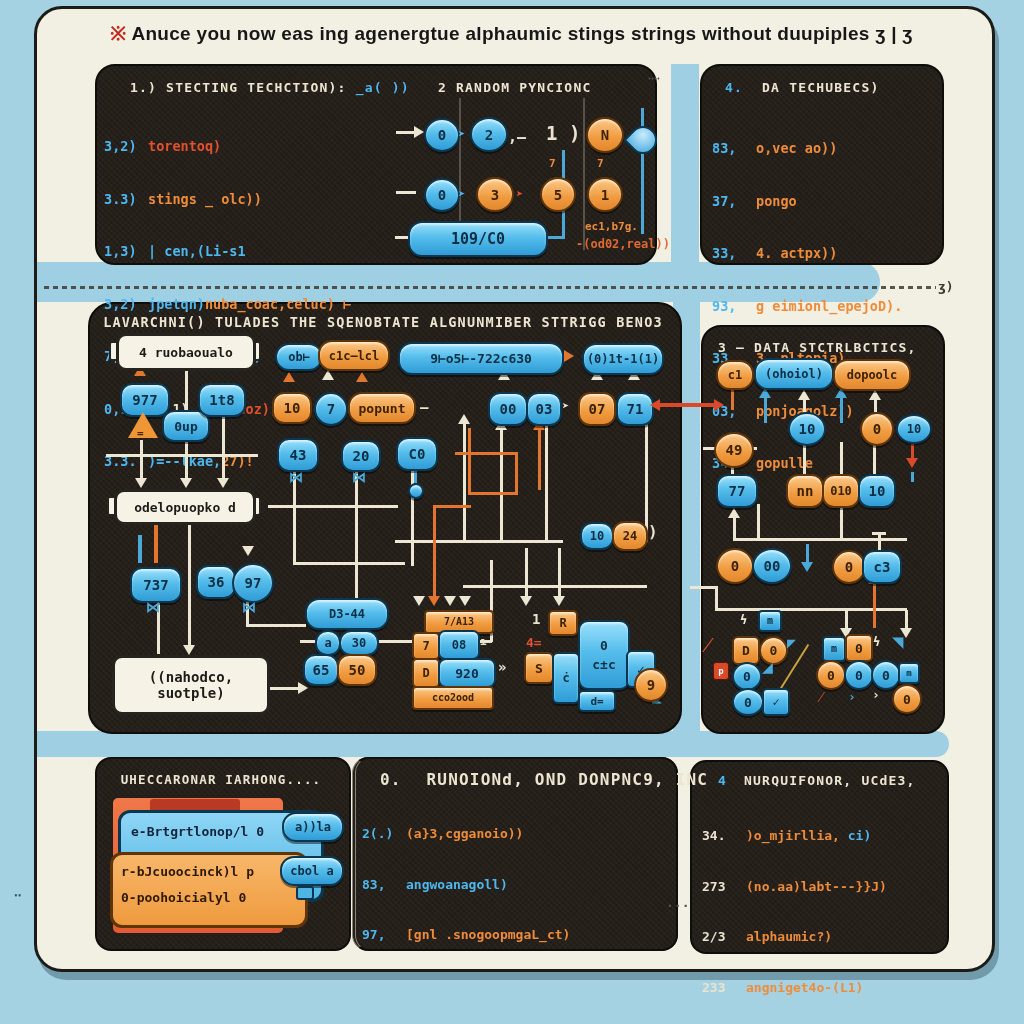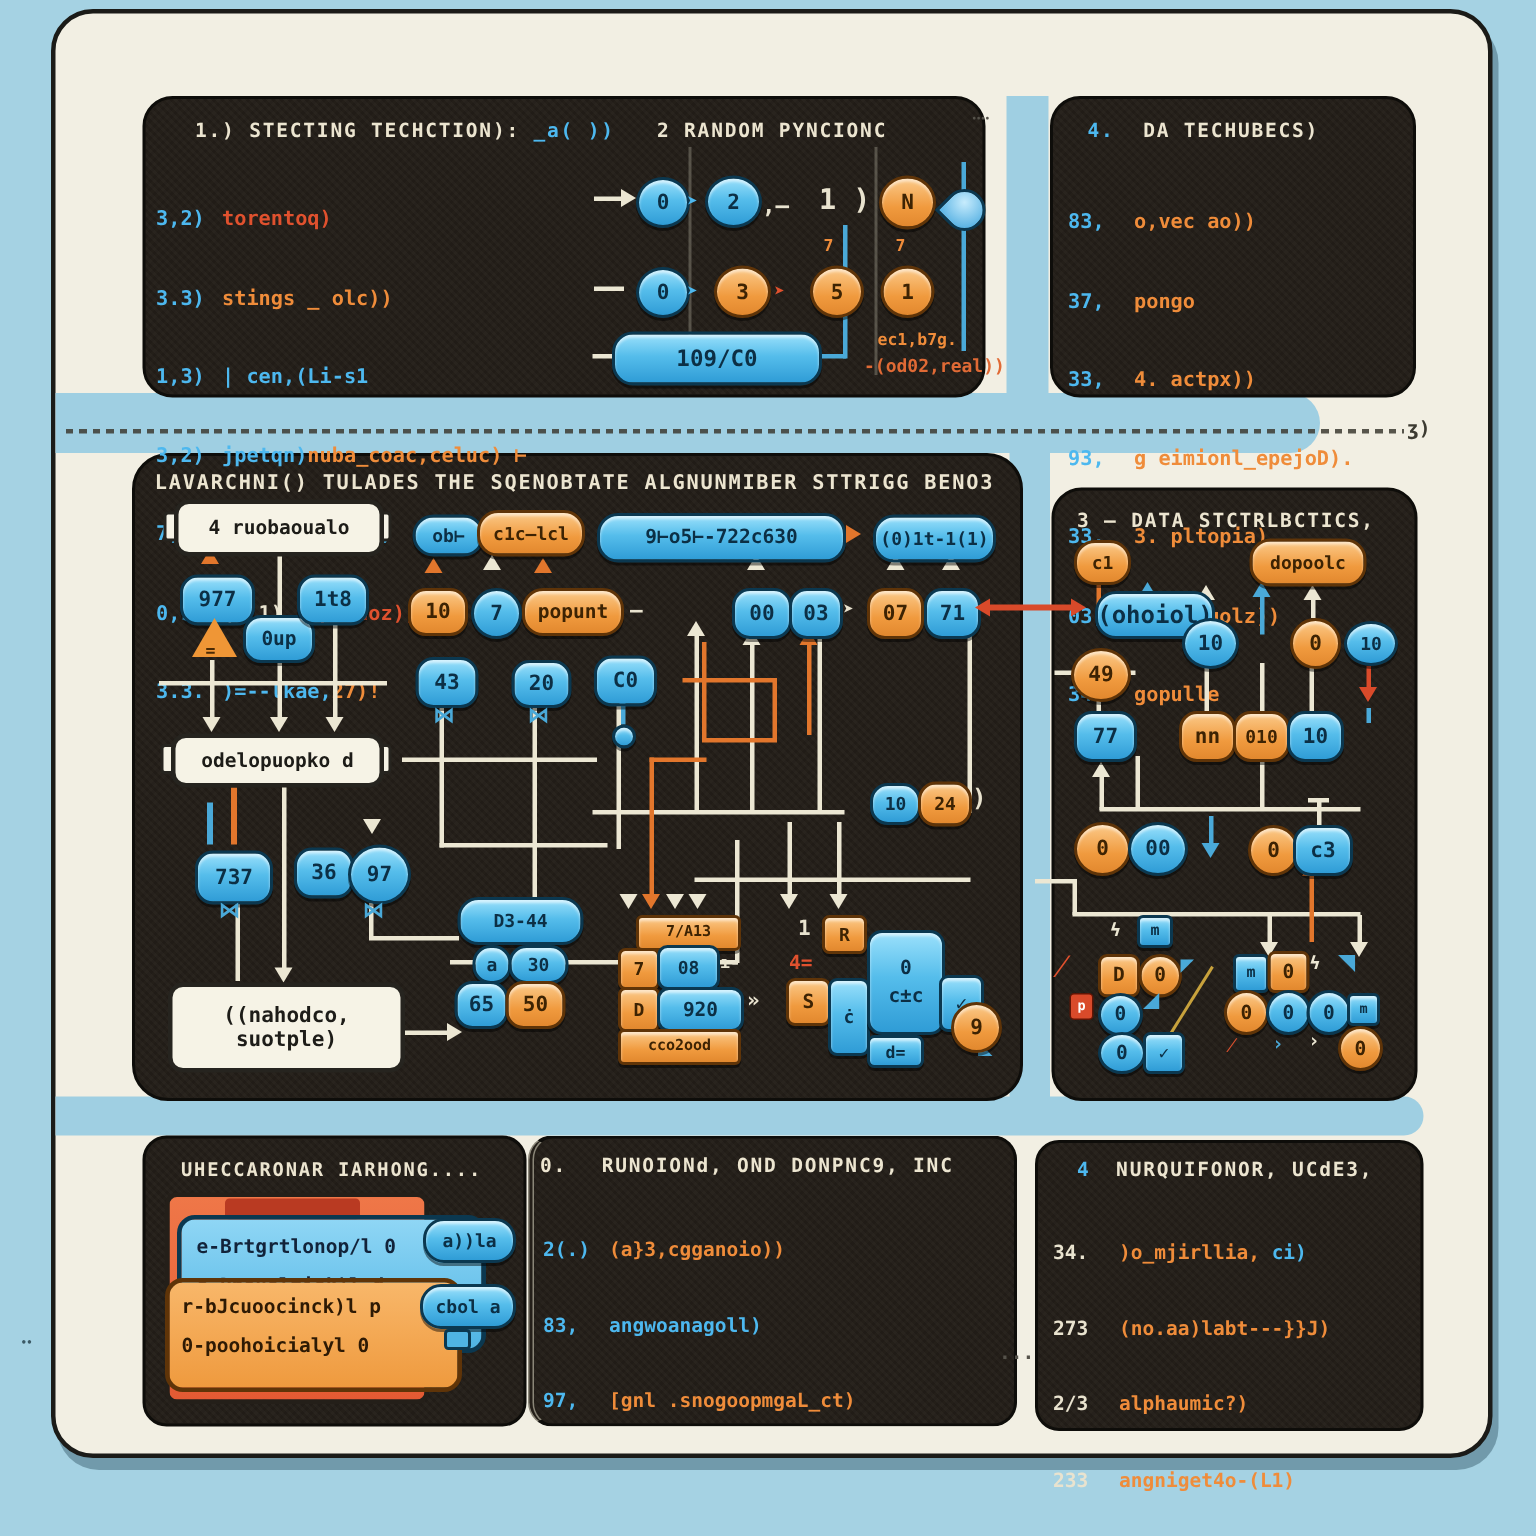--- a/index.html
+++ b/index.html
@@ -52,20 +52,25 @@
 <div class="canvas">
   <div class="card"></div>
 
   <div class="band" style="left:37px;top:262px;width:843px;height:40px;border-radius:0 22px 22px 0;"></div>
   <div class="band" style="left:671px;top:64px;width:28px;height:238px;"></div>
   <div class="band" style="left:673px;top:302px;width:27px;height:430px;"></div>
   <div class="band" style="left:37px;top:731px;width:912px;height:26px;border-radius:0 14px 14px 0;"></div>
   <div class="squig" style="left:44px;top:286px;width:892px;"></div>
   <div class="txt" style="left:938px;top:280px;font-size:13px;color:#3c3a31;">ʒ)</div>
 
+  <div class="title">
+    <span style="color:#c7271c;">※</span>
+    <span>Anuce you now eas ing agenergtue alphaumic stings strings without duupiples</span>
+    <span>ʒ | ʒ</span>
+  </div>
 
   <div class="panel" style="left:95px;top:64px;width:558px;height:197px;"></div>
   <div class="hdr" style="left:130px;top:80px;">
     <span>1.) STECTING TECHCTION): </span><span class="c-blue">_a( ))</span>
   </div>
   <div class="code" style="left:104px;top:106px;">
     <div class="row"><span class="num c-blue">3,2)</span><span class="c-red">torentoq)</span></div>
     <div class="row"><span class="num c-blue">3.3)</span><span class="c-orange">stings _ olc))</span></div>
     <div class="row"><span class="num c-blue">1,3)</span><span class="c-blue">| cen,(Li-s1</span></div>
     <div class="row"><span class="num c-blue">3,2)</span><span class="c-blue">jpetqn)</span><span class="c-orange">nuba_coac,celuc) ⊢</span></div>
@@ -262,21 +267,21 @@
     <span>c±c</span>
   </div>
   <div class="node nb" style="left:626px;top:650px;width:26px;height:34px;font-size:13px;border-radius:6px;">✓</div>
   <div class="node no r50" style="left:634px;top:668px;width:30px;height:30px;z-index:6;">9</div>
   <div class="node nb" style="left:578px;top:690px;width:34px;height:18px;font-size:11px;border-radius:5px;">d=</div>
   <div class="txt" style="left:652px;top:690px;font-size:16px;color:#4aa9d8;">◣</div>
 
   <div class="panel" style="left:701px;top:325px;width:240px;height:405px;"></div>
   <div class="hdr" style="left:718px;top:340px;font-size:13px;">3 – DATA STCTRLBCTICS,</div>
   <div class="node no pill" style="left:716px;top:360px;width:34px;height:26px;font-size:12px;">c1</div>
-  <div class="node nb pill" style="left:730px;top:358px;width:76px;height:28px;font-size:16px;margin-top:36px;">(ohoiol)</div>
+  <div class="node nb pill" style="left:754px;top:358px;width:76px;height:28px;font-size:12px;">(ohoiol)</div>
   <div class="node no pill" style="left:833px;top:359px;width:74px;height:28px;font-size:12px;">dopoolc</div>
   <i class="w wo" style="left:731px;top:386px;width:3px;height:24px;"></i>
   <i class="w wb" style="left:764px;top:395px;width:3px;height:28px;"></i>
   <i class="ah b up" style="left:759px;top:388px;"></i>
   <i class="w wb" style="left:840px;top:395px;width:3px;height:28px;"></i>
   <i class="ah b up" style="left:835px;top:388px;"></i>
   <i class="ah up" style="left:798px;top:390px;"></i>
   <i class="w" style="left:803px;top:400px;width:3px;height:12px;"></i>
   <i class="ah up" style="left:869px;top:390px;"></i>
   <i class="w" style="left:874px;top:400px;width:3px;height:12px;"></i>
@@ -355,21 +360,21 @@
   </div>
   <div class="abs" style="left:110px;top:852px;width:192px;height:70px;background:linear-gradient(180deg,#f8b76a,#ef9a3e);border:3px solid #5f3408;border-radius:12px;z-index:6;">
     <div class="txt" style="left:8px;top:10px;font-size:13px;color:#2e1a04;">r-bJcuoocinck)l p</div>
     <div class="txt" style="left:8px;top:36px;font-size:13px;color:#2e1a04;">0-poohoicialyl 0</div>
   </div>
   <div class="node nb pill" style="left:282px;top:812px;width:58px;height:26px;font-size:12px;z-index:7;">a))la</div>
   <div class="node nb pill" style="left:280px;top:856px;width:60px;height:26px;font-size:12px;z-index:7;">cbol a</div>
   <div class="abs" style="left:296px;top:886px;width:14px;height:10px;background:#4fb4e4;border:2px solid #0b3850;border-radius:3px;z-index:7;"></div>
 
   <div class="panel" style="left:352px;top:757px;width:320px;height:190px;border-radius:16px;border-left:4px double #8a8678;"></div>
-  <div class="hdr" style="left:360px;top:770px;font-size:13px;">
+  <div class="hdr" style="left:380px;top:770px;font-size:16px;">
     <span>0.</span>
     <span style="margin-left:14px;">RUNOIONd, OND DONPNC9, INC</span>
   </div>
   <div class="code" style="left:362px;top:796px;font-size:13px;">
     <div class="row"><span class="num c-blue">2(.)</span><span class="c-orange">(a}3,cgganoio))</span></div>
     <div class="row"><span class="num c-blue">83,</span><span class="c-blue">angwoanagoll)</span></div>
     <div class="row"><span class="num c-blue">97,</span><span class="c-orange">[gnl .snogoopmgaL_ct)</span></div>
     
     
     

